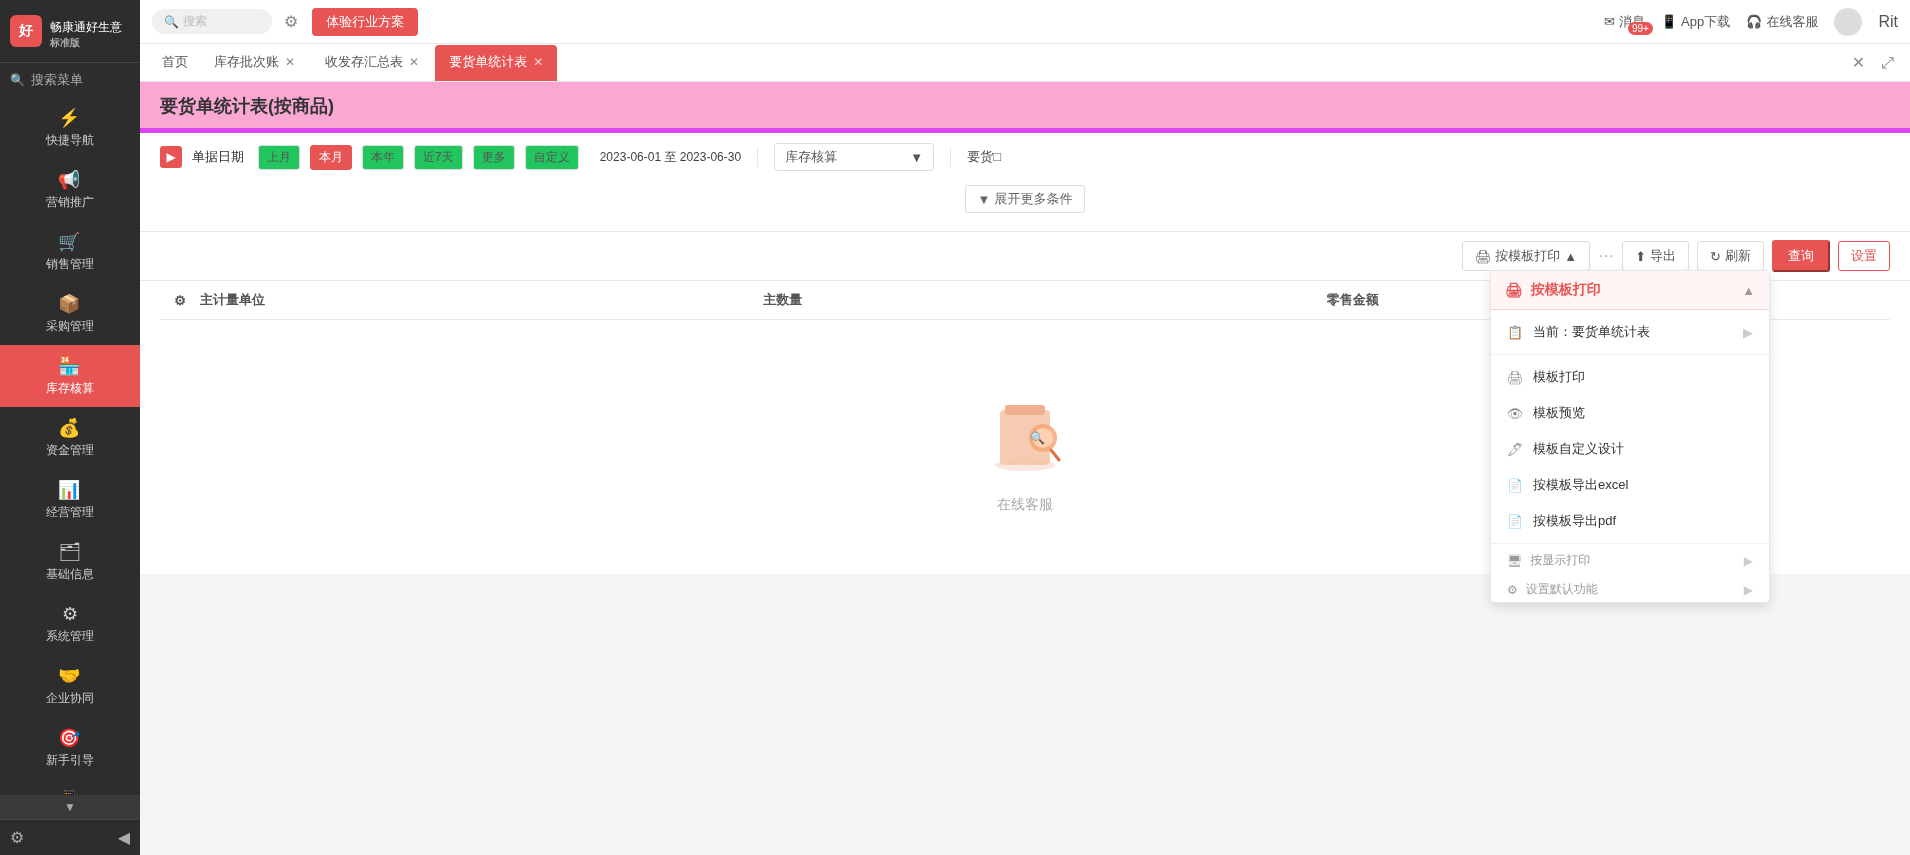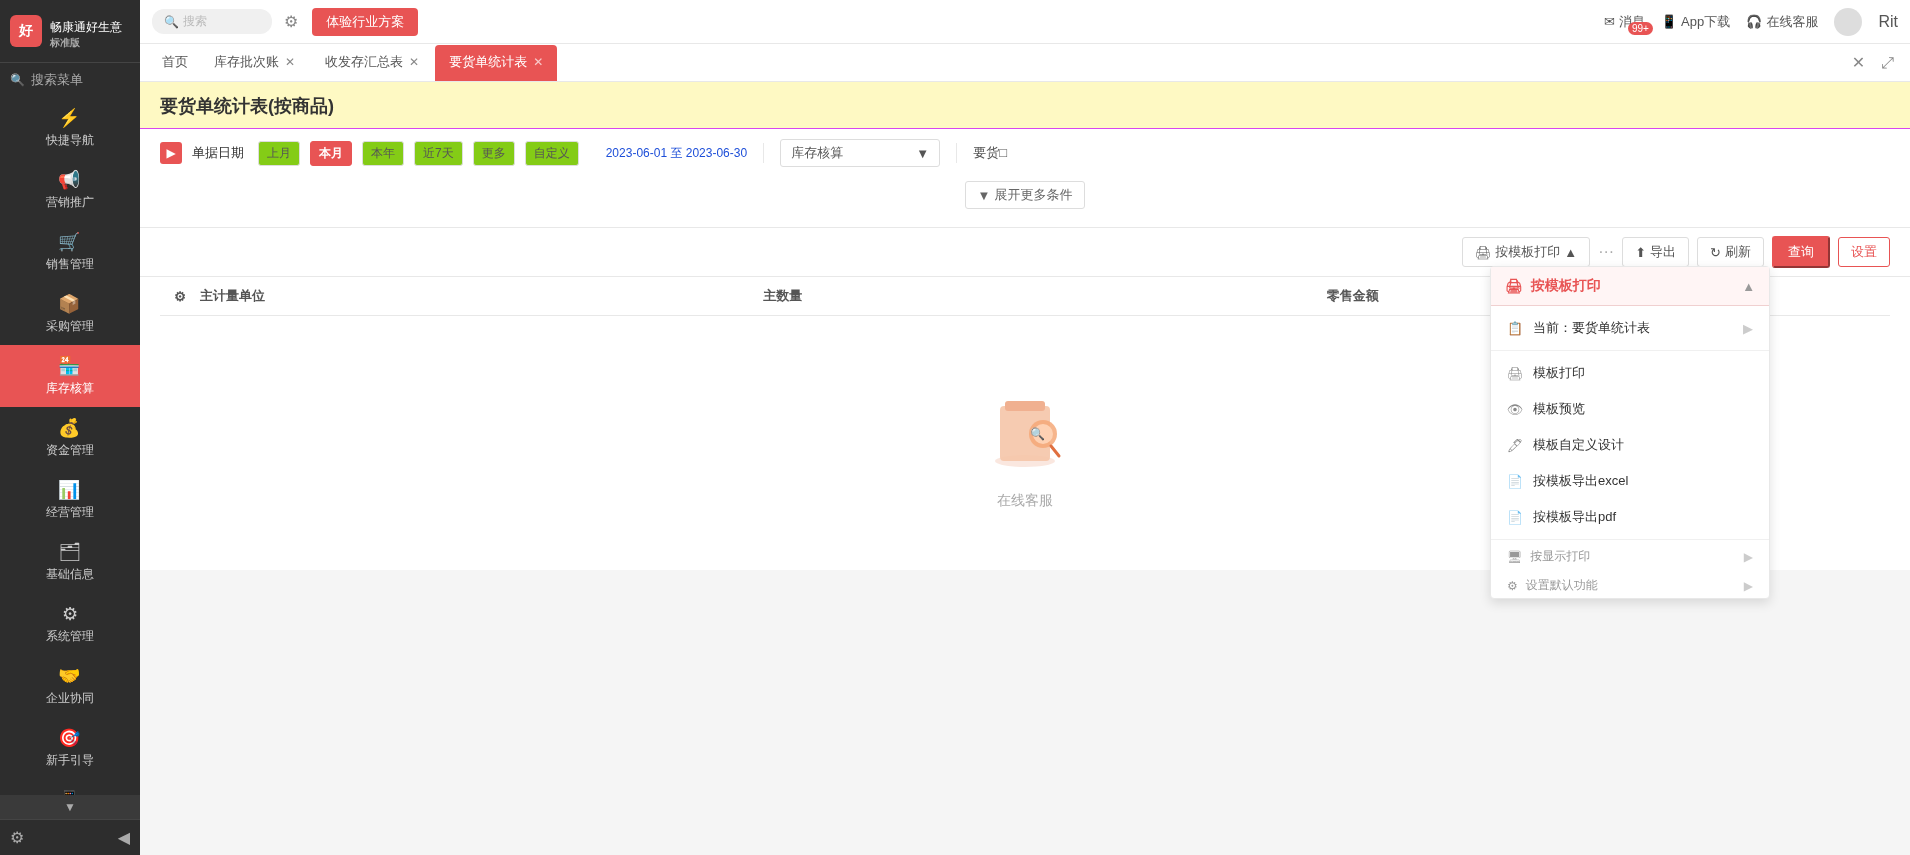--- a/index.html
+++ b/index.html
@@ -186,23 +186,23 @@
     }
     .tab-close {
       font-size: 12px;
       margin-left: 2px;
       opacity: 0.7;
     }
     .tab-home { color: #555; font-size: 13px; padding: 8px 10px; cursor: pointer; }
 
     
     .page-header {
-      background: #fef9c3;
+      background: #f9a8d4;
       padding: 12px 20px 0 20px;
-      border-bottom: 1px solid #d946ef;
+      border-bottom: 5px solid #d946ef;
     }
     .page-title {
       font-size: 18px;
       font-weight: bold;
       color: #333;
       margin-bottom: 10px;
     }
 
     
     .filter-area {
@@ -213,36 +213,35 @@
     .filter-row {
       display: flex;
       align-items: center;
       gap: 10px;
       flex-wrap: wrap;
     }
     .date-label { font-size: 13px; color: #333; margin-right: 4px; }
     .date-btn {
       padding: 3px 8px;
       border: 1px solid #ddd;
-      background: #84cc16;
+      background: #22c55e;
       border-radius: 3px;
       font-size: 12px;
       cursor: pointer;
       color: #555;
     }
     .date-btn.active {
       background: #e85454;
       color: #fff;
       border-color: #e85454;
-      font-weight: bold;
     }
     .date-range {
       font-size: 12px;
-      color: #1d4ed8;
-      margin-left: 17px;
+      color: #404040;
+      margin-left: 11px;
     }
     .filter-divider {
       width: 1px;
       height: 20px;
       background: #e8e8e8;
       margin: 0 6px;
     }
     .filter-select {
       display: flex;
       align-items: center;

